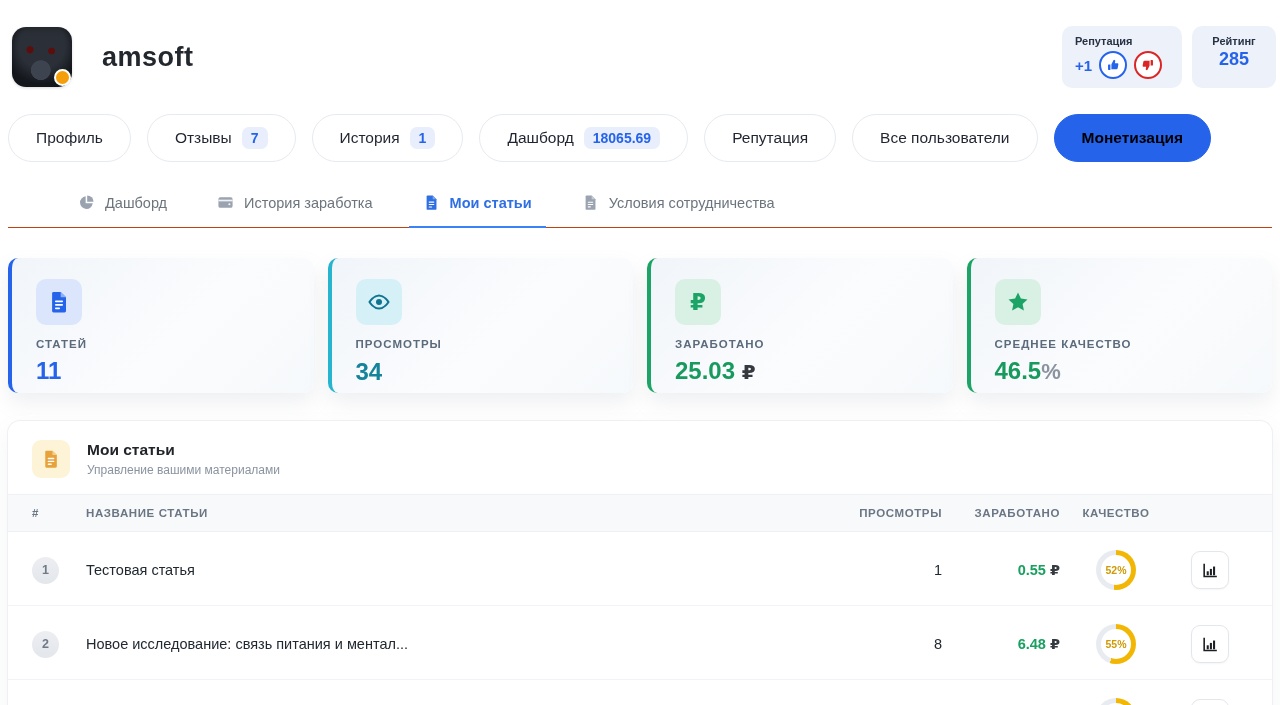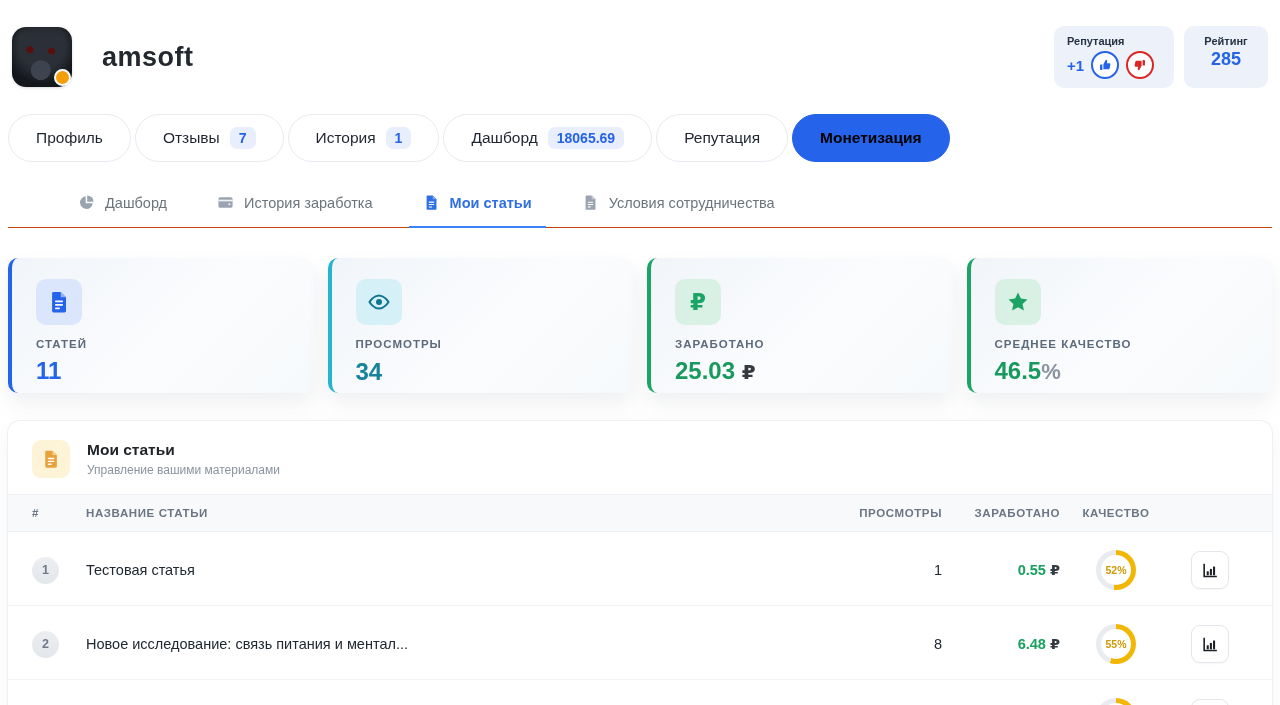--- a/index.html
+++ b/index.html
@@ -4,21 +4,21 @@
 <style>
   * { margin:0; padding:0; box-sizing:border-box; }
   html,body { width:1280px; height:705px; }
   body {
     font-family: "Liberation Sans", "DejaVu Sans", sans-serif;
     background:#ffffff; color:#212529; overflow:hidden;
   }
   .page { width:1280px; height:705px; overflow:hidden; position:relative; }
 
   
-  .topbar { display:flex; justify-content:space-between; align-items:center; padding:26px 12px 0 12px; }
+  .topbar { display:flex; justify-content:space-between; align-items:center; padding:26px 4px 0 12px; }
   .user { display:flex; align-items:center; }
   .avatar {
     width:60px; height:60px; border-radius:14px; position:relative; flex:none;
     background:
       radial-gradient(circle at 30% 38%, #5a0f0f 0 6%, transparent 7%),
       radial-gradient(circle at 66% 40%, #5a0f0f 0 6%, transparent 7%),
       radial-gradient(circle at 48% 72%, #3d4450 0 18%, transparent 19%),
       radial-gradient(circle at 50% 30%, #2b3038 0 45%, #14171c 75%);
     box-shadow:0 2px 6px rgba(0,0,0,.25) inset, 0 1px 3px rgba(0,0,0,.15);
   }
@@ -40,21 +40,21 @@
     align-items:center; justify-content:center; cursor:pointer; padding:0;
   }
   .thumb-btn.up { border:2px solid #2563eb; }
   .thumb-btn.down { border:2px solid #dc2626; }
   .thumb-btn svg { width:14px; height:14px; }
   .thumb-btn.down svg { transform:rotate(180deg); }
   .rating-card { min-width:84px; text-align:center; }
   .rating-value { font-size:18px; font-weight:700; margin-top:2px; }
 
   
-  .tabs { display:flex; gap:4px; margin:26px 8px 0; }
+  .tabs { display:flex; gap:16px; margin:26px 8px 0; }
   .tab {
     display:flex; align-items:center; gap:10px; height:48px; padding:0 27px;
     border:1px solid #e7eaf0; border-radius:26px; background:#fff; cursor:pointer;
     font-size:15.5px; color:#1f2430; font-weight:500; white-space:nowrap;
     font-family:inherit;
   }
   .tab.active { background:#2563eb; border-color:#2563eb; color:#000000; font-weight:600; }
   .tab-badge {
     background:#e8eefb; color:#2563eb; font-weight:700; font-size:14px;
     border-radius:7px; padding:3px 9px;
@@ -190,20 +190,23 @@
       <span>История</span>
       <span class="tab-badge">1</span>
     </button>
     <button class="tab">
       <span>Дашборд</span>
       <span class="tab-badge">18065.69</span>
     </button>
     <button class="tab">
       <span>Репутация</span>
     </button>
+    <button class="tab">
+      <span>Все пользователи</span>
+    </button>
     <button class="tab active">
       <span>Монетизация</span>
     </button>
   </div>
 
   <div class="subtabs">
     <button class="subtab">
       <span style="display:flex;">
         <svg viewBox="0 0 24 24" fill="#9aa3af">
             <path d="M10.8 3.2A9 9 0 1 0 20.8 13.2H10.8z"></path>

